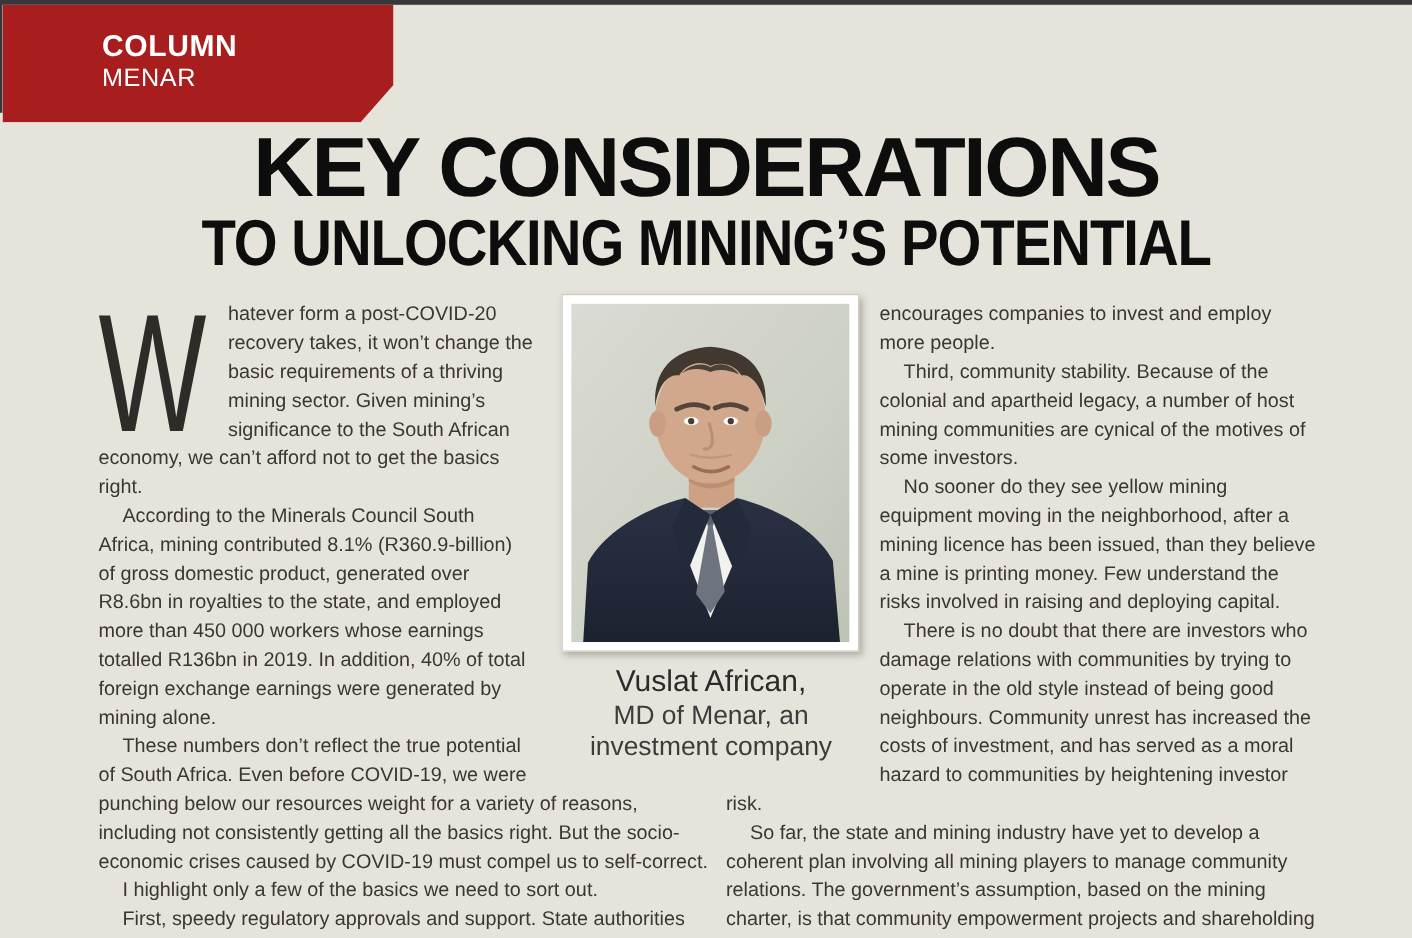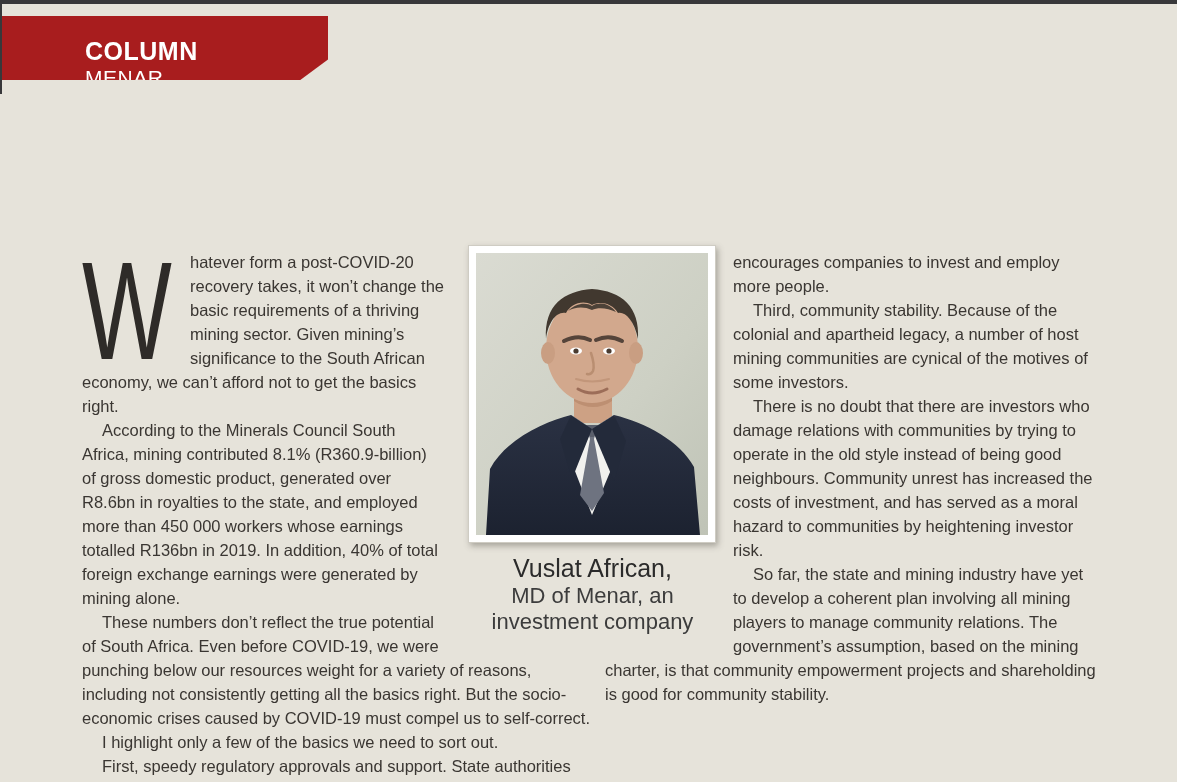--- a/index.html
+++ b/index.html
@@ -15,22 +15,22 @@
     position: absolute; top: 0; left: 0;
     width: 1177px; height: 4px;
     background: #38383a;
   }
   .left-sliver {
     position: absolute; top: 0; left: 0;
     width: 2px; height: 94px;
     background: #38383a;
   }
   .banner {
-    position: absolute; top: 16px; left: 2px;
-    width: 326px; height: 64px;
+    position: absolute; top: 4px; left: 2px;
+    width: 326px; height: 98px;
     background: #a81d1e;
     clip-path: polygon(0 0, 100% 0, 100% 68%, 91.5% 100%, 0 100%);
     color: #ffffff;
     padding-left: 83px;
     box-sizing: border-box;
   }
   .banner .kicker {
     margin-top: 23px;
     font-size: 25px;
     font-weight: bold;
@@ -123,34 +123,39 @@
 <div class="page">
 
   <div class="top-strip"></div>
   <div class="left-sliver"></div>
 
   <div class="banner">
     <div class="kicker">COLUMN</div>
     <div class="pub">MENAR</div>
   </div>
 
+  <h1 class="headline" style="margin:0;">
+    <span class="h-line1">KEY CONSIDERATIONS</span>
+    <span class="h-line2">TO UNLOCKING MINING’S POTENTIAL</span>
+  </h1>
 
   <div class="col col-left">
     <div class="spacer-r"></div>
     <p><span class="dropcap">W</span><span>hatever form a post-COVID-20 recovery takes, it won’t change the basic requirements of a thriving mining sector. Given mining’s significance to the South African economy, we can’t afford not to get the basics right.</span></p>
     <p class="ind">According to the Minerals Council South Africa, mining contributed 8.1% (R360.9-billion) of gross domestic product, generated over R8.6bn in royalties to the state, and employed more than 450 000 workers whose earnings totalled R136bn in 2019. In addition, 40% of total foreign exchange earnings were generated by mining alone.</p>
     <p class="ind">These numbers don’t reflect the true potential of South Africa. Even before COVID-19, we were punching below our resources weight for a variety of reasons, including not consistently getting all the basics right. But the socio-economic crises caused by COVID-19 must compel us to self-correct.</p>
     <p class="ind">I highlight only a few of the basics we need to sort out.</p>
     <p class="ind">First, speedy regulatory approvals and support. State authorities should consistently work on different scenarios around the virus – from a grim one where neither cure nor vaccine is found in the next 24 months, to the desirable, where in few weeks it ceases to be a killer.</p>
   </div>
 
   <div class="col col-right">
     <div class="spacer-l"></div>
     <p>encourages companies to invest and employ more people.</p>
     <p class="ind">Third, community stability. Because of the colonial and apartheid legacy, a number of host mining communities are cynical of the motives of some investors.</p>
+    <p class="ind">No sooner do they see yellow mining equipment moving in the neighborhood, after a mining licence has been issued, than they believe a mine is printing money. Few understand the risks involved in raising and deploying capital.</p>
     <p class="ind">There is no doubt that there are investors who damage relations with communities by trying to operate in the old style instead of being good neighbours. Community unrest has increased the costs of investment, and has served as a moral hazard to communities by heightening investor risk.</p>
     <p class="ind">So far, the state and mining industry have yet to develop a coherent plan involving all mining players to manage community relations. The government’s assumption, based on the mining charter, is that community empowerment projects and shareholding is good for community stability.</p>
 
   </div>
 
   <div class="photo-frame">
     <svg viewBox="0 0 232 282" preserveAspectRatio="none">
       <defs>
         <linearGradient id="bg" x1="0" y1="0" x2="1" y2="1">
           <stop offset="0" stop-color="#dadbd2"></stop>

